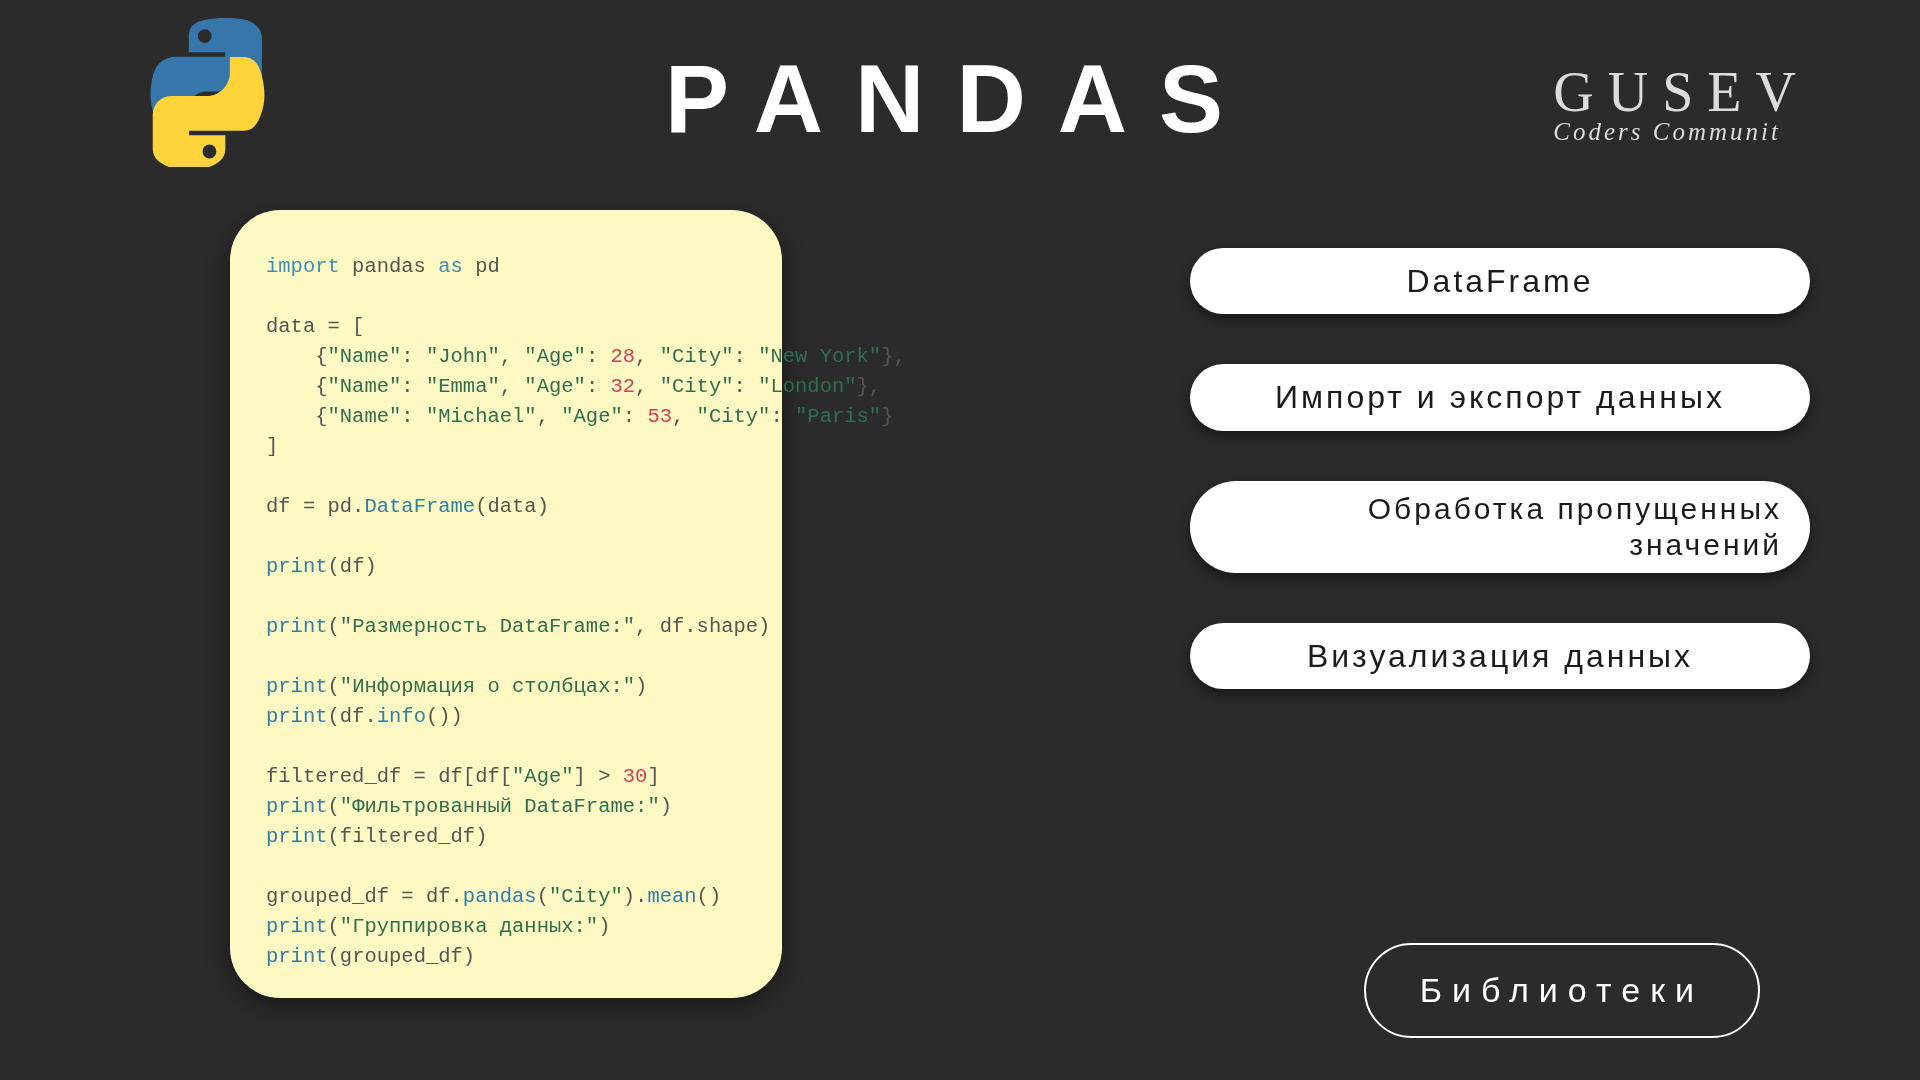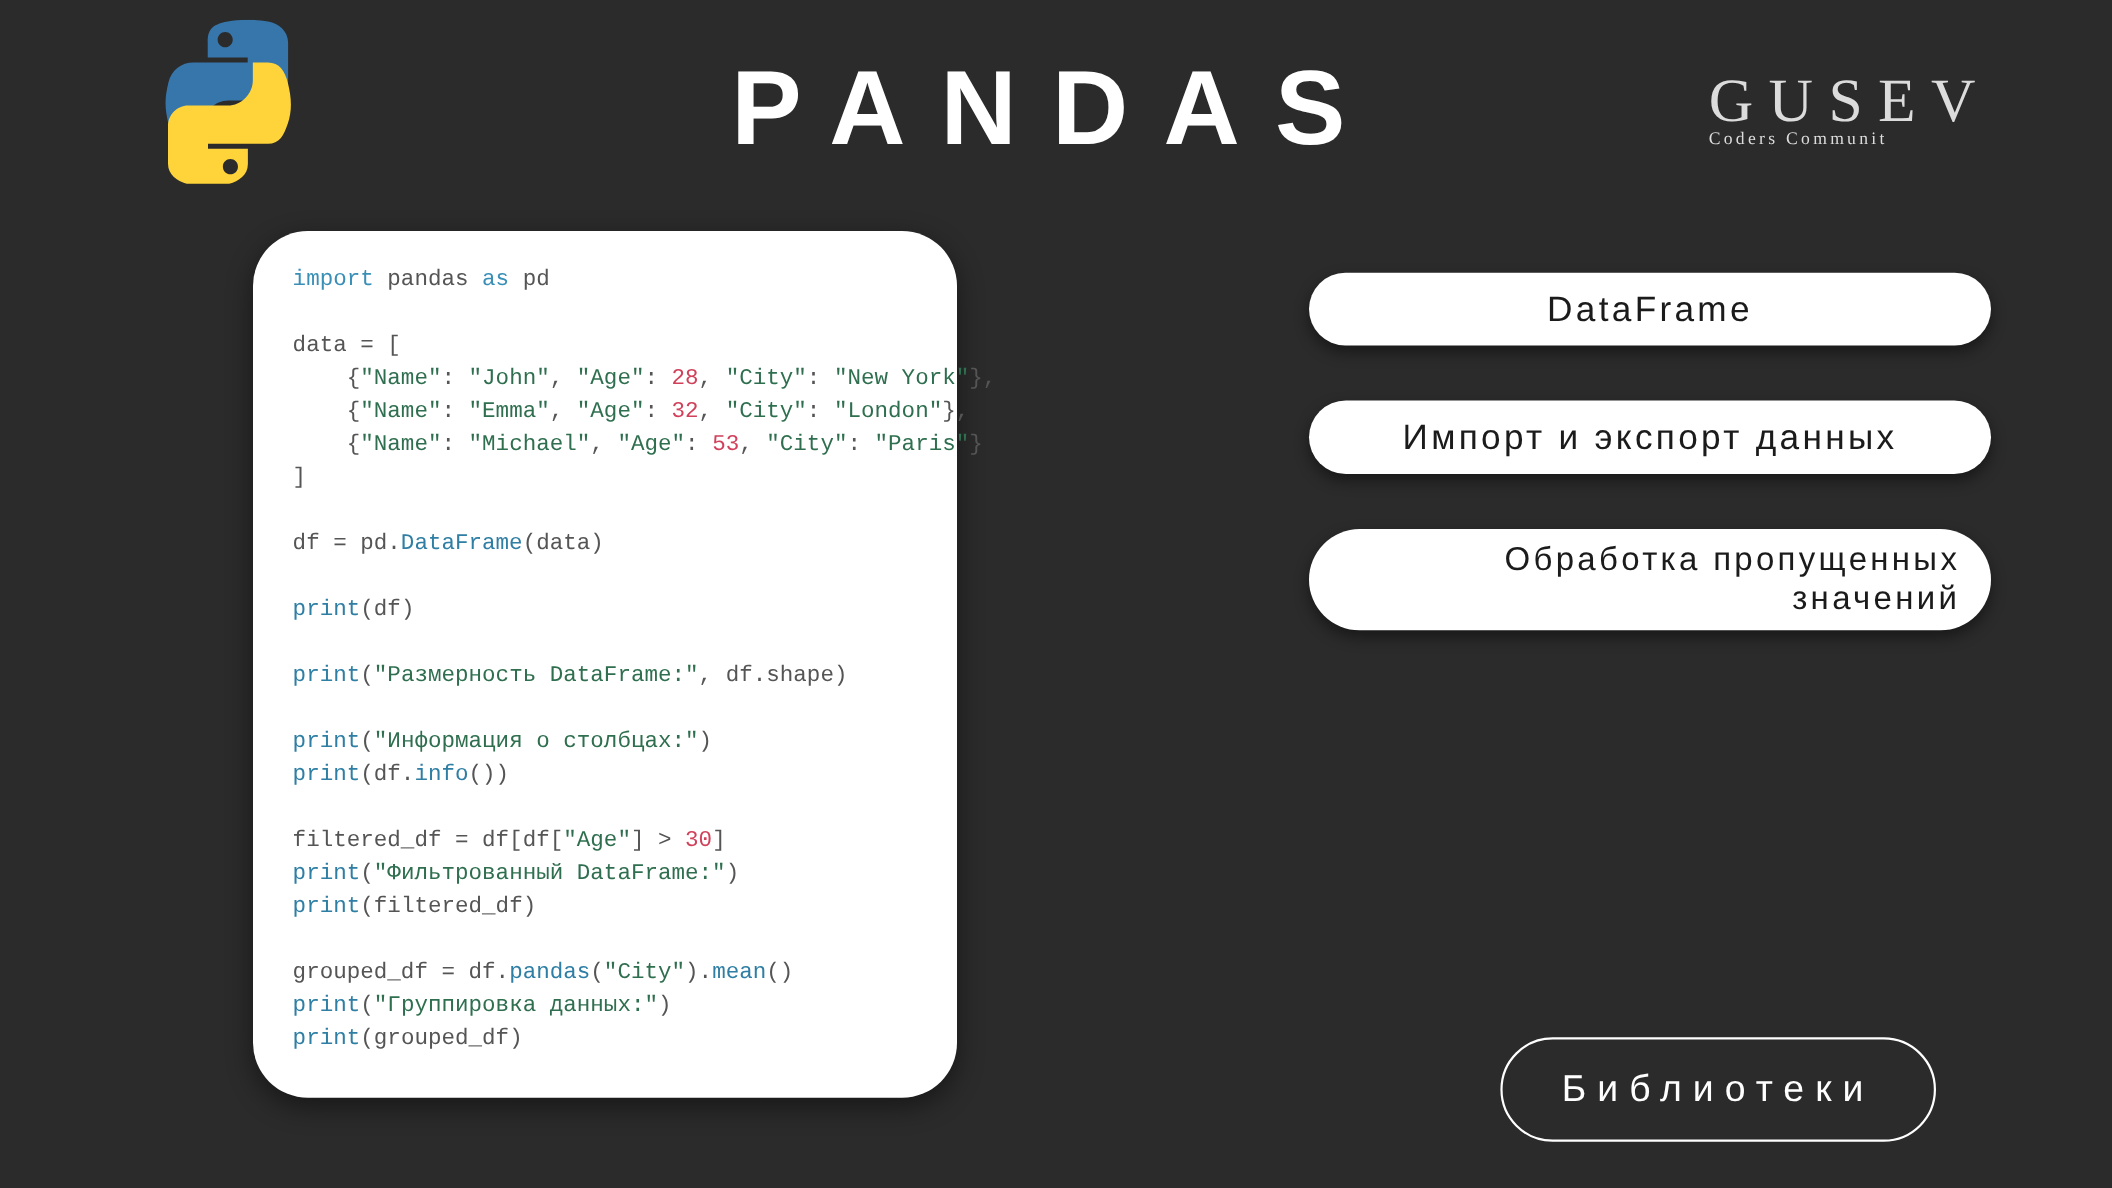--- a/index.html
+++ b/index.html
@@ -37,33 +37,34 @@
     color: #dcdcdc;
   }
   .brand-name {
     font-family: Georgia, "Times New Roman", serif;
     font-size: 56px;
     letter-spacing: 14px;
     font-weight: 400;
   }
   .brand-sub {
     font-family: Georgia, "Times New Roman", serif;
-    font-size: 16px;
+    font-size: 25px;
     letter-spacing: 3px;
     margin-top: -6px;
+    font-style: italic;
   }
   .code-card {
     position: absolute;
     top: 210px;
     left: 230px;
-    width: 640px;
+    width: 552px;
     height: 788px;
-    background: #ffffff;
+    background: #fef9c3;
     border-radius: 50px;
-    padding: 30px 36px;
+    padding: 42px 36px;
     box-shadow: 0 8px 24px rgba(0,0,0,.45);
   }
   .code {
     font-family: "Consolas", "Menlo", "Courier New", monospace;
     font-size: 20.5px;
     line-height: 30px;
     white-space: pre;
     color: #555;
   }
   .kw   { color: #3a8fb7; }        
@@ -149,15 +150,16 @@
 
 <span class="mod">grouped_df = df.</span><span class="fn">pandas</span>(<span class="str">"City"</span>).<span class="fn">mean</span>()
 <span class="fn">print</span>(<span class="str">"Группировка данных:"</span>)
 <span class="fn">print</span>(<span class="mod">grouped_df</span>)</div>
 </div>
 
 <div class="pill-list">
   <div class="pill">DataFrame</div>
   <div class="pill">Импорт и экспорт данных</div>
   <div class="pill multi">Обработка пропущенных значений</div>
+  <div class="pill">Визуализация данных</div>
 </div>
 
 <div class="tag-pill">Библиотеки</div>
 
 </body></html>

